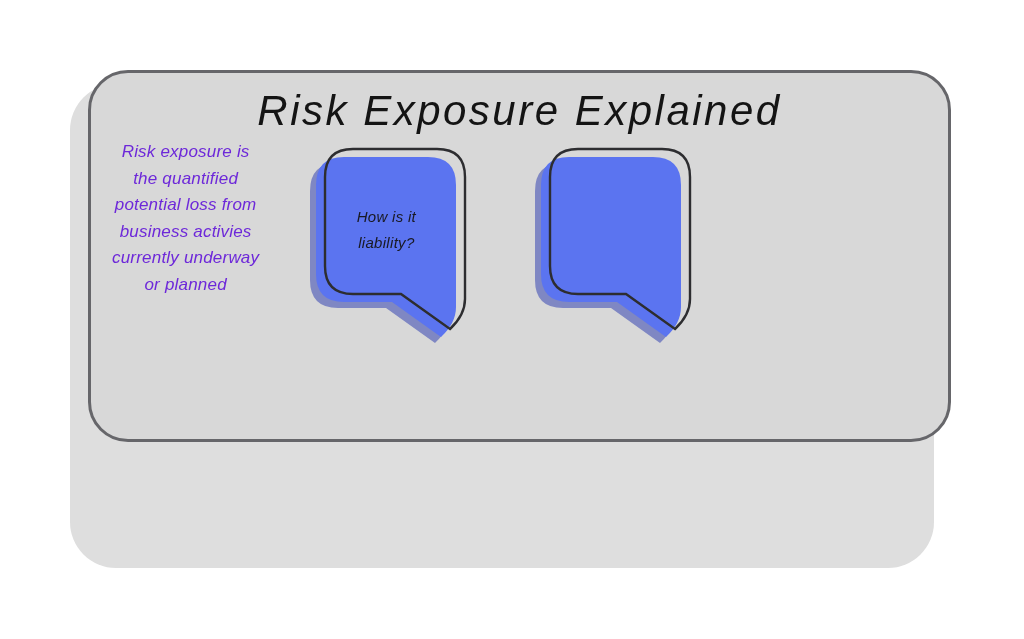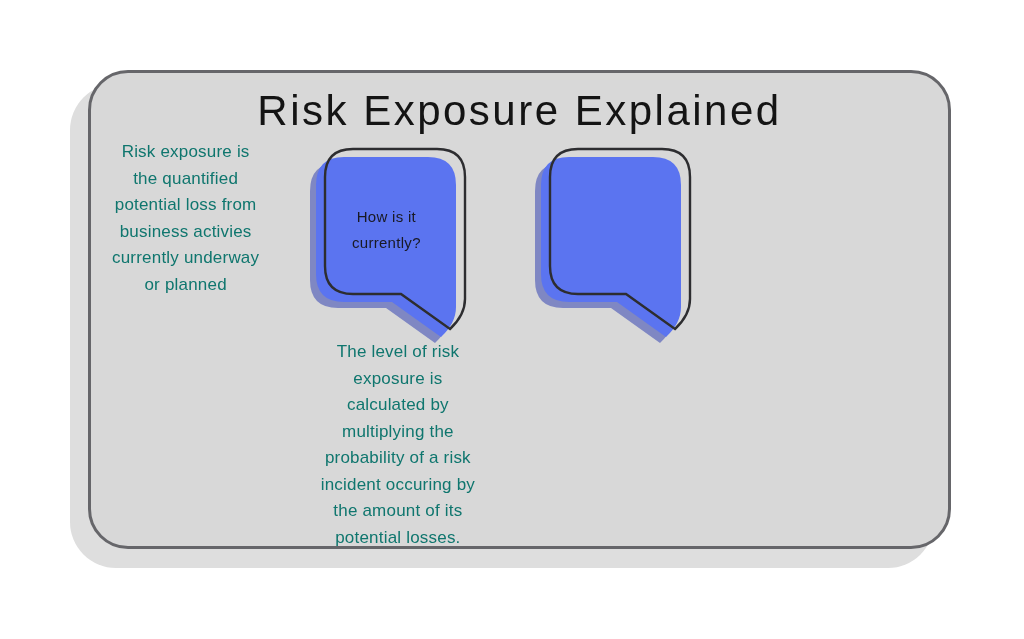--- a/index.html
+++ b/index.html
@@ -16,25 +16,26 @@
     position:absolute;
     left:70px;top:84px;
     width:864px;height:484px;
     background:var(--shadow-gray,#dedede);
     border-radius:46px;
   }
   
   .panel{
     position:absolute;
     left:88px;top:70px;
-    width:863px;height:479px;
+    width:863px;height:372px;
     background:var(--panel-gray,#d8d8d8);
     border:3px solid var(--panel-border,#66666a);
     border-radius:40px;
     box-sizing:border-box;
+    font-style:italic;
   }
   .panel-title{
     margin:0;
     padding-top:14px;
     text-align:center;
     font-size:42px;
     font-weight:400;
     letter-spacing:2.5px;
     color:#141414;
     line-height:1.15;
@@ -76,21 +77,21 @@
     letter-spacing:0.3px;
     color:#191923;
     white-space:pre-line;
   }
   .answer{
     margin-top:-8px;
     text-align:center;
     font-size:17px;
     line-height:1.56;
     letter-spacing:0.2px;
-    color:#0f766e;
+    color:#6d28d9;
     white-space:pre-line;
   }
 </style>
 </head>
 <body>
 
 <div class="stage">
   <div class="panel-shadow"></div>
   <div class="panel">
     <h1 class="panel-title">Risk Exposure Explained</h1>
@@ -107,30 +108,22 @@
       </div>
 
       <div class="card">
         <div class="bubble-wrap">
           <svg width="175" height="200" viewBox="0 0 175 200" aria-hidden="true">
             <path class="bubble-shadow-shape" transform="translate(0,16)" d="M28 0 H112 Q140 0 140 28 V150 Q140 166 125 180 L76 145 H28 Q0 145 0 117 V28 Q0 0 28 0 Z"></path>
             <path class="bubble-fill" transform="translate(6,10)" d="M28 0 H112 Q140 0 140 28 V150 Q140 166 125 180 L76 145 H28 Q0 145 0 117 V28 Q0 0 28 0 Z"></path>
             <path class="bubble-outline" transform="translate(15,2)" d="M28 0 H112 Q140 0 140 28 V150 Q140 166 125 180 L76 145 H28 Q0 145 0 117 V28 Q0 0 28 0 Z"></path>
           </svg>
           <div class="question">How is it
-currently?</div>
+liability?</div>
         </div>
-        <div class="answer" style="max-width:210px">The level of risk
-exposure is
-calculated by
-multiplying the
-probability of a risk
-incident occuring by
-the amount of its
-potential losses.</div>
       </div>
 
       <div class="card">
         <div class="bubble-wrap">
           <svg width="175" height="200" viewBox="0 0 175 200" aria-hidden="true">
             <path class="bubble-shadow-shape" transform="translate(0,16)" d="M28 0 H112 Q140 0 140 28 V150 Q140 166 125 180 L76 145 H28 Q0 145 0 117 V28 Q0 0 28 0 Z"></path>
             <path class="bubble-fill" transform="translate(6,10)" d="M28 0 H112 Q140 0 140 28 V150 Q140 166 125 180 L76 145 H28 Q0 145 0 117 V28 Q0 0 28 0 Z"></path>
             <path class="bubble-outline" transform="translate(15,2)" d="M28 0 H112 Q140 0 140 28 V150 Q140 166 125 180 L76 145 H28 Q0 145 0 117 V28 Q0 0 28 0 Z"></path>
           </svg>
         </div>

